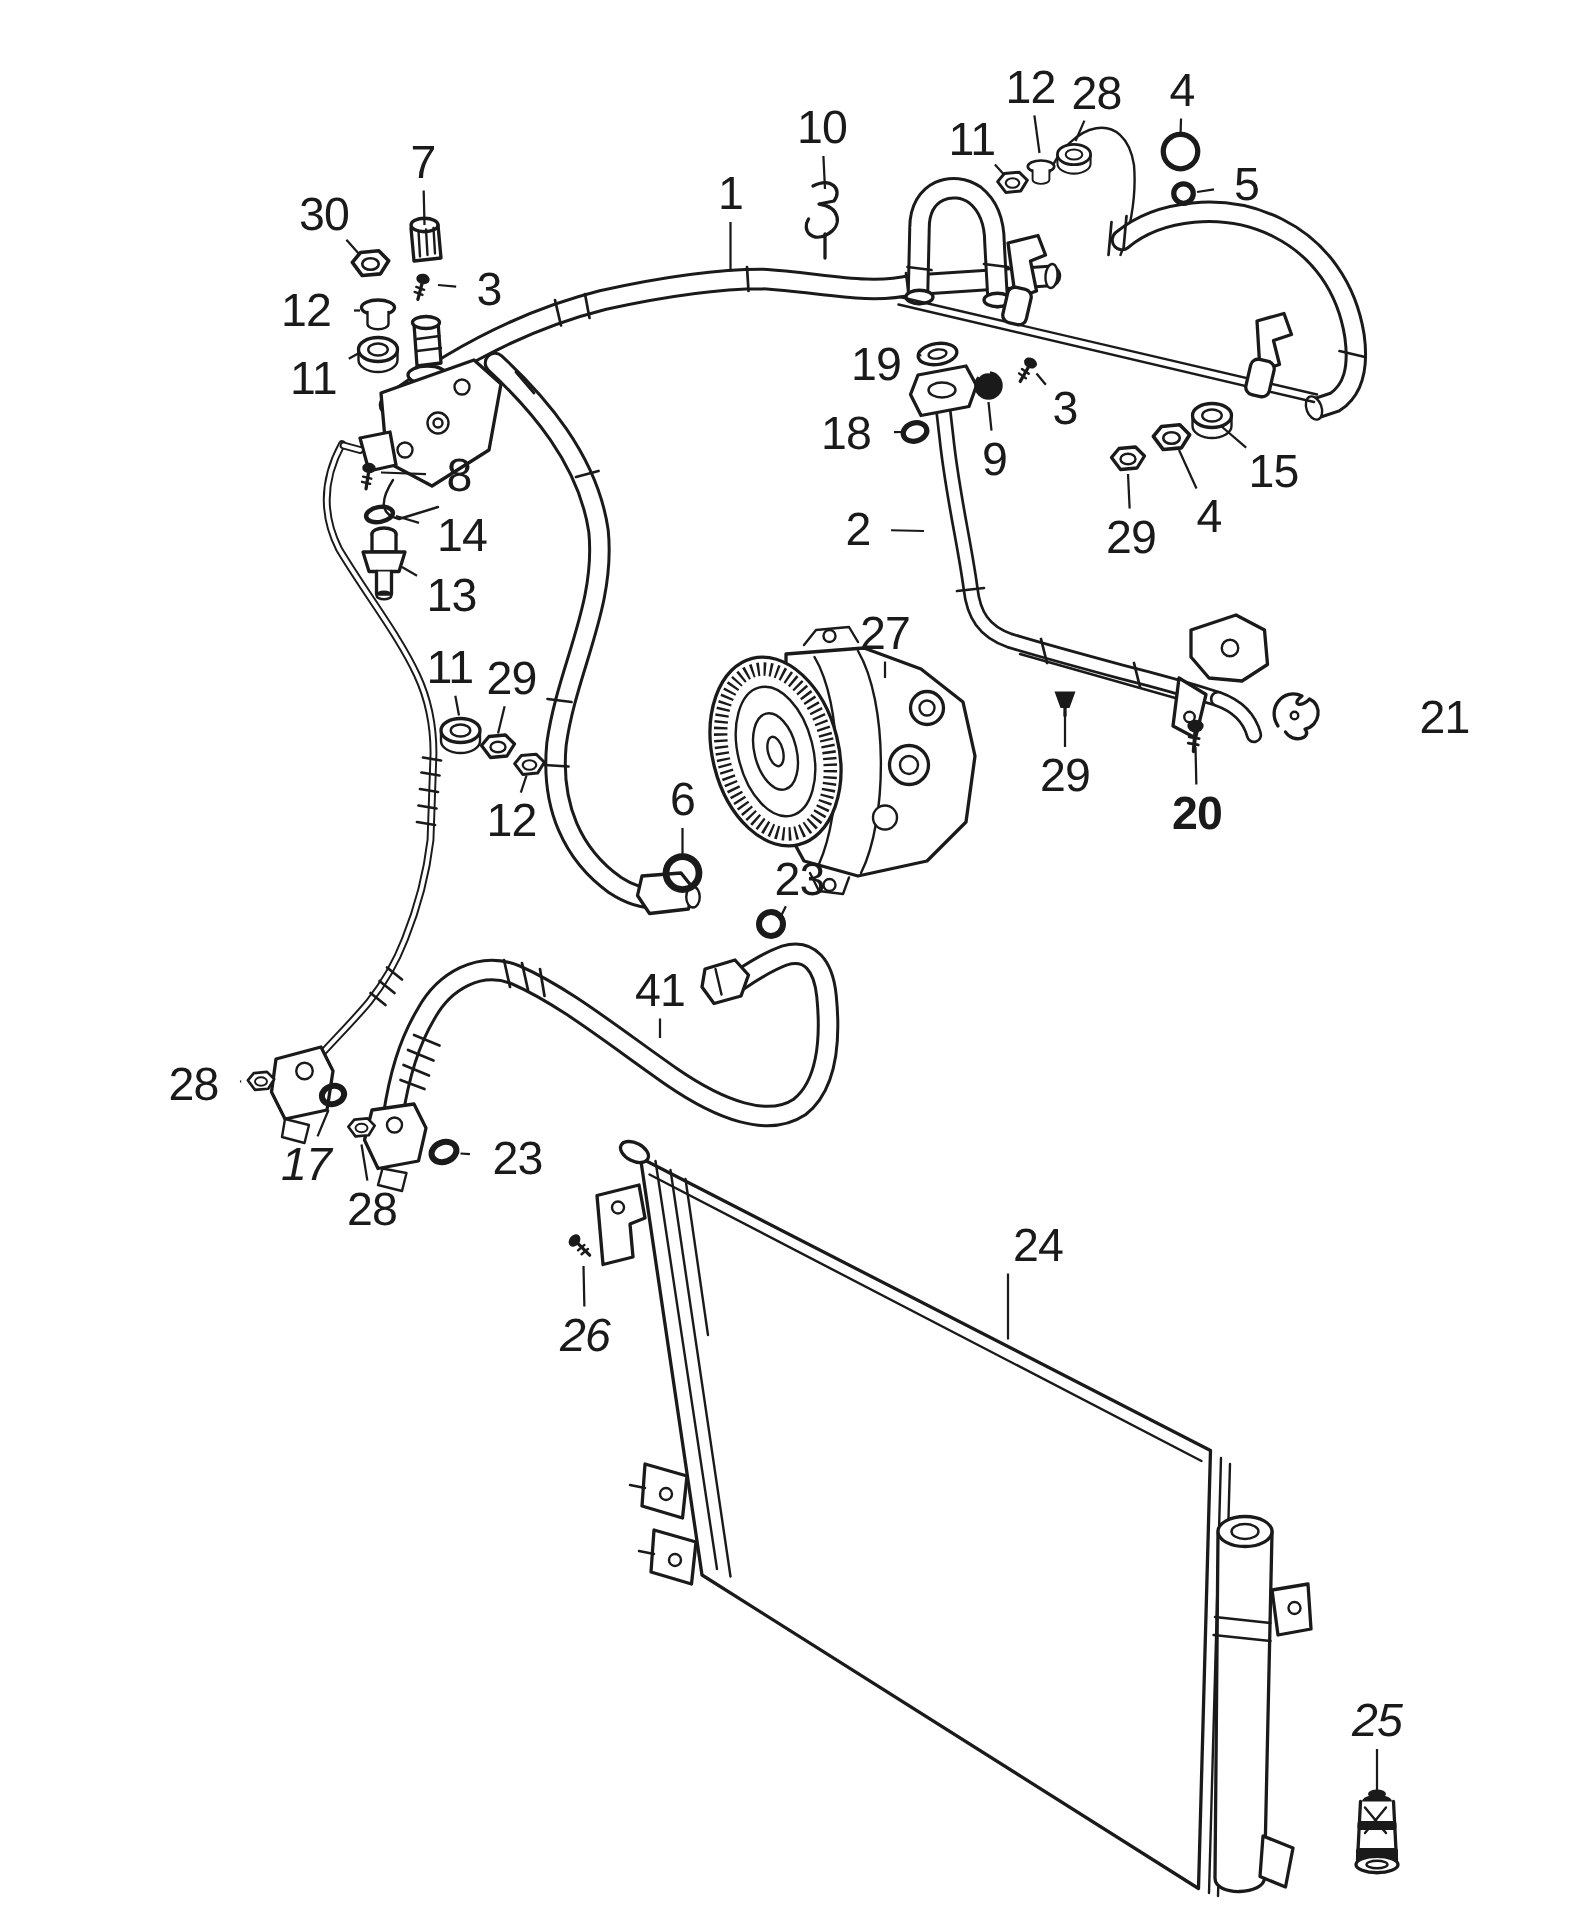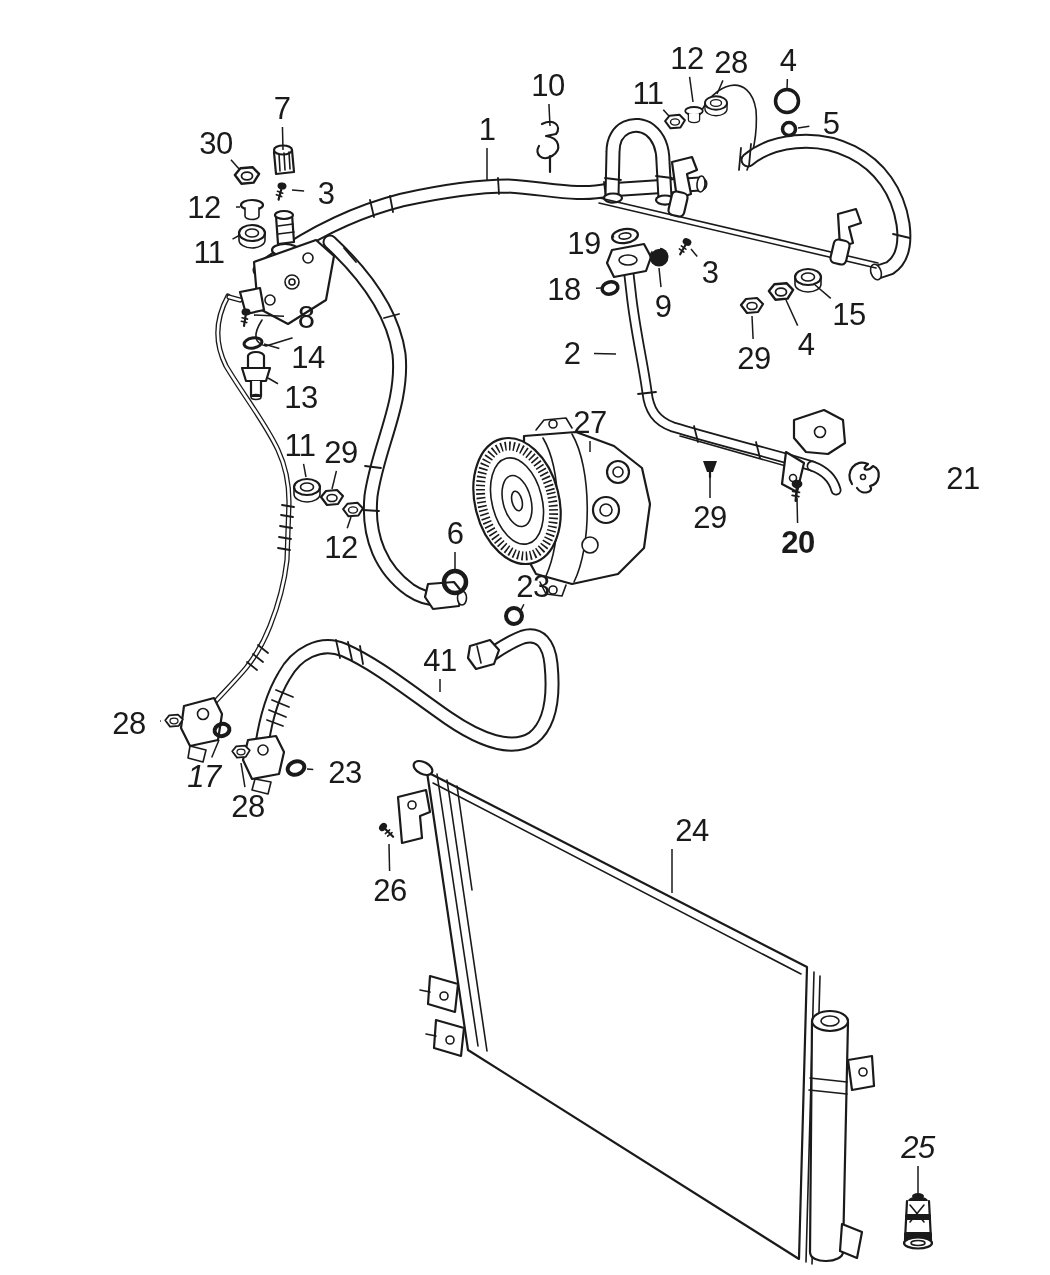--- a/index.html
+++ b/index.html
@@ -342,18 +342,18 @@
       <div class="callout" style="left: 300px; top: 445px;">11</div>
       <div class="callout" style="left: 341px; top: 452px;">29</div>
       <div class="callout" style="left: 341px; top: 547px;">12</div>
       <div class="callout" style="left: 455px; top: 533px;">6</div>
       <div class="callout" style="left: 533px; top: 586px;">23</div>
       <div class="callout" style="left: 440px; top: 660px;">41</div>
       <div class="callout" style="left: 129px; top: 723px;">28</div>
       <div class="callout" style="left: 204px; top: 776px; font-style: italic;">17</div>
       <div class="callout" style="left: 248px; top: 806px;">28</div>
       <div class="callout" style="left: 345px; top: 772px;">23</div>
-      <div class="callout" style="left: 390px; top: 890px;">26</div>
+      <div class="callout" style="left: 390px; top: 890px; font-style: italic;">26</div>
       <div class="callout" style="left: 672px; top: 830px; margin-left: 20px;">24</div>
       <div class="callout" style="left: 918px; top: 1147px; font-style: italic;">25</div>
     </div>
 
 </div>
 
 </body></html>

